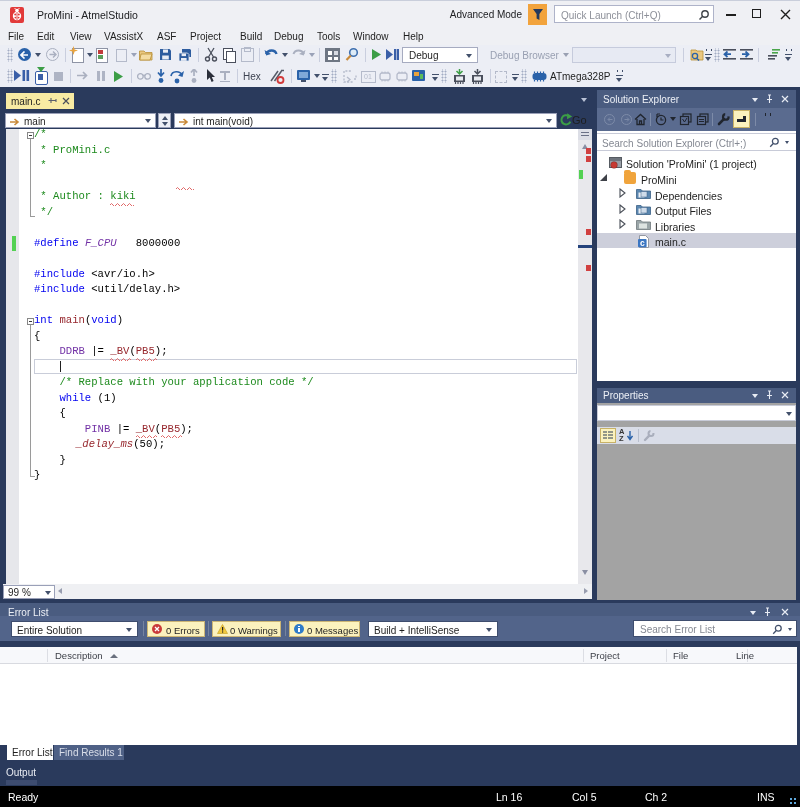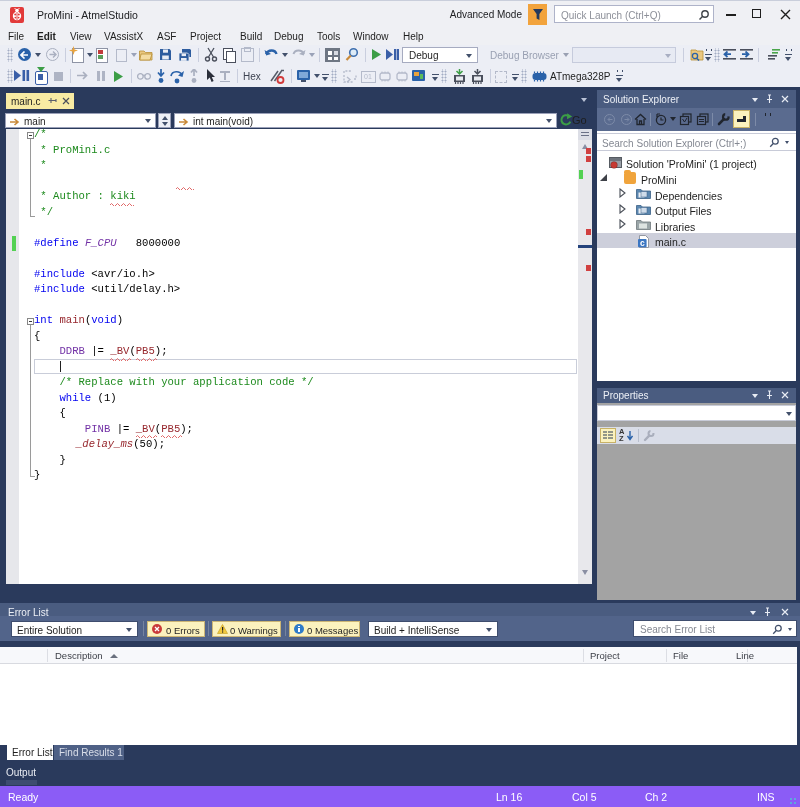--- a/index.html
+++ b/index.html
@@ -59,21 +59,21 @@
 
   <div class="abs" style="left:726px;top:13px;width:10px;height:2px;background:#1E1E1E;"></div>
   <div class="abs" style="left:752px;top:8px;width:9px;height:9px;border:1.5px solid #1E1E1E;box-sizing:border-box;"></div>
   <svg class="abs" style="left:780px;top:8px;" width="11" height="11" viewBox="0 0 11 11">
     <path d="M1 1 L10 10 M10 1 L1 10" stroke="#1E1E1E" stroke-width="1.4"></path>
   </svg>
 </div>
 
 <div class="abs" id="menubar" style="left:0;top:28px;width:800px;height:17px;background:#EFF0F4;">
   <div class="abs ui" style="left:8px;top:3px;">File</div>
-  <div class="abs ui" style="left:37px;top:3px;font-weight:bold;">Edit</div>
+  <div class="abs ui" style="left:37px;top:3px;">Edit</div>
   <div class="abs ui" style="left:70px;top:3px;">View</div>
   <div class="abs ui" style="left:104px;top:3px;">VAssistX</div>
   <div class="abs ui" style="left:157px;top:3px;">ASF</div>
   <div class="abs ui" style="left:190px;top:3px;">Project</div>
   <div class="abs ui" style="left:240px;top:3px;">Build</div>
   <div class="abs ui" style="left:274px;top:3px;">Debug</div>
   <div class="abs ui" style="left:317px;top:3px;">Tools</div>
   <div class="abs ui" style="left:353px;top:3px;">Window</div>
   <div class="abs ui" style="left:403px;top:3px;">Help</div>
 </div>
@@ -460,20 +460,28 @@
     <div class="abs" style="left:3.5px;top:441px;width:0;height:0;border-left:3.5px solid transparent;border-right:3.5px solid transparent;border-top:5px solid #8A8FA3;"></div>
 
     <div class="abs" style="left:8px;top:19px;width:5px;height:6px;background:#D14040;"></div>
     <div class="abs" style="left:8px;top:27px;width:5px;height:6px;background:#D14040;"></div>
     <div class="abs" style="left:1px;top:41px;width:4px;height:9px;background:#53D153;"></div>
     <div class="abs" style="left:8px;top:100px;width:5px;height:6px;background:#D14040;"></div>
     <div class="abs" style="left:0;top:116px;width:14px;height:2.5px;background:#24437C;"></div>
     <div class="abs" style="left:8px;top:136px;width:5px;height:6px;background:#D14040;"></div>
   </div>
 
+  <div class="abs" style="left:3px;top:497px;width:589px;height:15px;background:#EFF0F3;">
+    <div class="combo" style="left:0;top:0.5px;width:52px;height:14px;border-color:#9AA0B8;">
+      <div class="abs ui" style="left:4px;top:1px;">99 %</div>
+      <div class="ddt" style="left:41px;top:5px;"></div>
+    </div>
+    <div class="abs" style="left:55px;top:4px;width:0;height:0;border-top:3.5px solid transparent;border-bottom:3.5px solid transparent;border-right:4.5px solid #989DAF;"></div>
+    <div class="abs" style="left:581px;top:4px;width:0;height:0;border-top:3.5px solid transparent;border-bottom:3.5px solid transparent;border-left:4.5px solid #989DAF;"></div>
+  </div>
 </div>
 
 <div class="abs" id="solexp" style="left:597px;top:90px;width:199px;height:291px;background:#fff;">
   <div class="abs" style="left:0;top:0;width:199px;height:18px;background:#4A5C80;">
     <div class="abs ttl" style="left:6px;top:4px;">Solution Explorer</div>
     <div class="ddt" style="left:155px;top:8px;border-top-color:#E8ECF4;"></div>
     <svg class="abs" style="left:169px;top:4px;" width="9" height="10" viewBox="0 0 9 10">
         <path d="M1 5.5 H6 M3.5 1 V5.5 M2 1 H5 M3.5 5.5 V9" stroke="#E8ECF4" stroke-width="1.1" fill="none"></path>
       </svg>
     <svg class="abs" style="left:184px;top:5px;" width="8" height="8" viewBox="0 0 8 8">
@@ -691,20 +699,20 @@
   <div class="abs" style="left:54px;top:142px;width:70px;height:15px;background:#4F6186;">
     <div class="abs ui" style="left:5px;top:2px;color:#D9DEE9;">Find Results 1</div>
   </div>
 </div>
 
 <div class="abs" id="outstrip" style="left:0;top:760px;width:800px;height:26px;background:#2A3A5C;">
   <div class="abs ui" style="left:6px;top:7px;color:#E9ECF3;">Output</div>
   <div class="abs" style="left:6px;top:20px;width:31px;height:5px;background:#3D4C70;"></div>
 </div>
 
-<div class="abs" id="statusbar" style="left:0;top:786px;width:800px;height:21px;background:#8b5cf6;">
+<div class="abs" id="statusbar" style="left:0;top:786px;width:800px;height:21px;background:#000000;">
   <div class="abs ui" style="left:8px;top:5px;color:#fff;font-size:10.5px;">Ready</div>
   <div class="abs ui" style="left:496px;top:5px;color:#fff;font-size:10.5px;">Ln 16</div>
   <div class="abs ui" style="left:572px;top:5px;color:#fff;font-size:10.5px;">Col 5</div>
   <div class="abs ui" style="left:645px;top:5px;color:#fff;font-size:10.5px;">Ch 2</div>
   <div class="abs ui" style="left:757px;top:5px;color:#fff;font-size:10.5px;">INS</div>
   <div class="abs" style="right:3px;bottom:2px;width:8px;height:8px;background-image:radial-gradient(circle,#5FA8DC 1px,transparent 1.2px);background-size:4px 4px;"></div>
 </div>
 
 </body></html>

